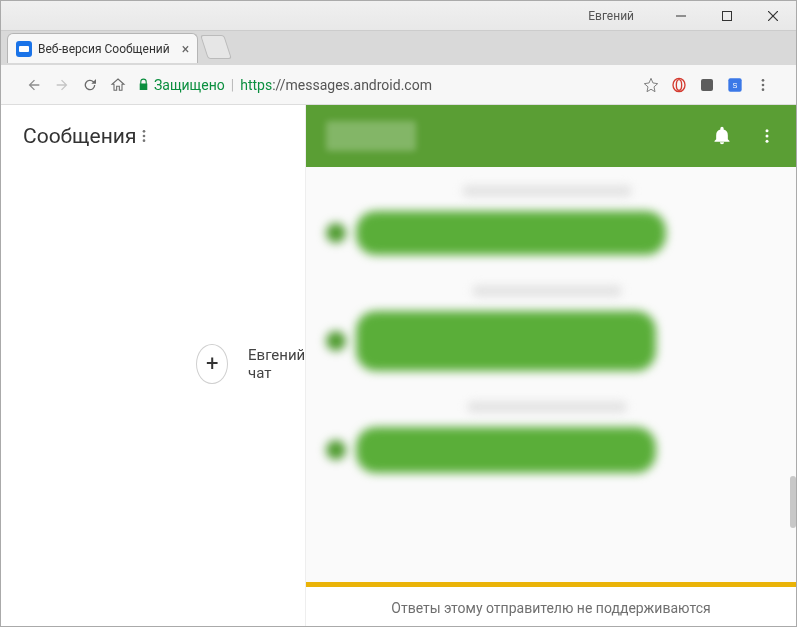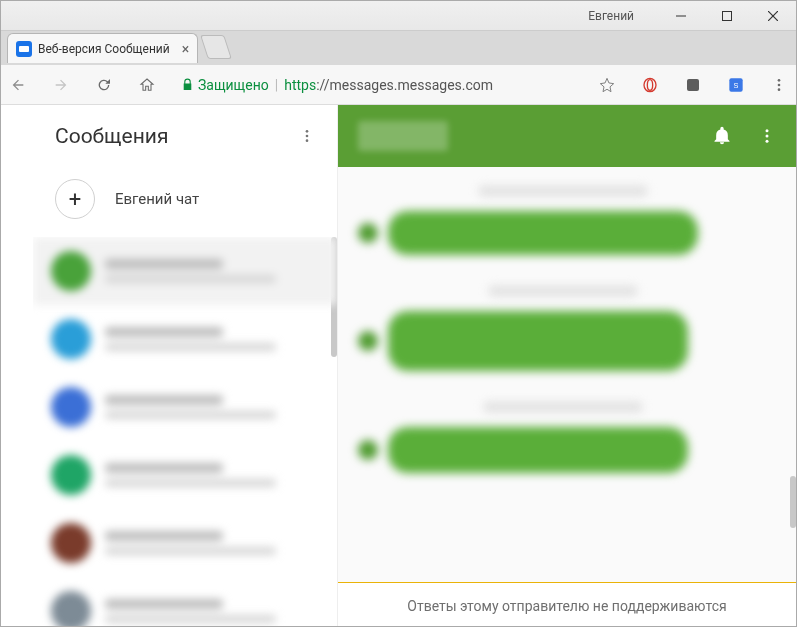--- a/index.html
+++ b/index.html
@@ -13,32 +13,32 @@
 
   
   .tabstrip { height: 34px; background: #d9d9d9; display: flex; align-items: center; padding-left: 6px; }
   .tab { height: 30px; background: #f7f7f7; border: 1px solid #b5b5b5; border-bottom: none; border-top-left-radius: 6px; border-top-right-radius: 6px; display: flex; align-items: center; padding: 0 8px; font-size: 12px; color: #333; gap: 6px; max-width: 200px; position: relative; }
   .tab .favicon { width: 16px; height: 16px; border-radius: 3px; background: #1a73e8; display: flex; align-items: center; justify-content: center; }
   .tab .favicon::after { content: ""; width: 10px; height: 6px; background: #fff; border-radius: 1px; }
   .tab-close { margin-left: 6px; color: #666; cursor: pointer; font-size: 14px; line-height: 1; }
   .newtab { width: 24px; height: 24px; margin: 0 0 3px 6px; border: 1px solid #bbb; background: #e6e6e6; border-radius: 3px; transform: skewX(18deg); }
 
   
-  .toolbar { height: 40px; background: #f7f7f7; display: flex; align-items: center; padding: 0 8px; gap: 25px; border-bottom: 1px solid #ddd; }
+  .toolbar { height: 40px; background: #f7f7f7; display: flex; align-items: center; padding: 0 24px; gap: 10px; border-bottom: 1px solid #ddd; }
   .nav-ico { width: 18px; height: 18px; color: #6b6b6b; display: flex; align-items: center; justify-content: center; }
   .addr { flex: 1; display: flex; align-items: center; gap: 6px; font-size: 14px; color: #333; }
   .lock { color: #0b8f3f; display: flex; align-items: center; gap: 4px; }
   .sep { color: #bbb; }
   .url-scheme { color: #0b8f3f; }
   .url-rest { color: #555; }
   .ext-ico { width: 18px; height: 18px; display:flex; align-items:center; justify-content:center; }
 
   
   .app { display: flex; height: calc(627px - 30px - 34px - 40px); }
-  .sidebar { width: 305px; border-right: 1px solid #eee; display: flex; flex-direction: column; position: relative; margin-left: 32px; }
+  .sidebar { width: 305px; border-right: 1px solid #eee; display: flex; position: relative; }
   .sb-header { height: 62px; display: flex; align-items: center; justify-content: space-between; padding: 0 22px 0 22px; }
   .sb-title { font-size: 21px; color: #333; }
   .sb-menu { color: #757575; }
   .newchat { display: flex; align-items: center; gap: 20px; padding: 12px 22px 18px 22px; cursor: pointer; }
   .newchat-plus { width: 40px; height: 40px; border-radius: 50%; border: 1px solid #d0d0d0; display: flex; align-items: center; justify-content: center; color: #333; font-size: 22px; }
   .newchat-label { font-size: 15px; color: #444; }
   .convlist { flex: 1; overflow: hidden; position: relative; }
   .conv { height: 68px; display: flex; align-items: center; padding: 0 18px; gap: 14px; filter: blur(4px); }
   .conv.selected { background: #f2f2f2; filter: blur(4px); }
   .avatar { width: 40px; height: 40px; border-radius: 50%; }
@@ -57,21 +57,21 @@
   .day-divider { height: 12px; width: 170px; margin: 8px auto 10px auto; background: #e4e4e4; border-radius: 6px; filter: blur(4px); }
   .msg-row { display: flex; align-items: center; gap: 10px; margin: 14px 0 30px 0; filter: blur(5px); }
   .msg-avatar { width: 20px; height: 20px; border-radius: 50%; background: #4e9a2e; }
   .bubble { background: #5aae39; border-radius: 20px; }
   .bubble.b1 { width: 310px; height: 44px; }
   .bubble.b2 { width: 300px; height: 60px; }
   .bubble.b3 { width: 300px; height: 46px; }
   .day-divider.d2 { width: 150px; }
   .day-divider.d3 { width: 160px; }
 
-  .footer-note { height: 46px; display: flex; align-items: center; justify-content: center; font-size: 14px; color: #6f6f6f; border-top: 1px solid #eab308; background: #fff; }
+  .footer-note { height: 46px; display: flex; align-items: center; justify-content: center; font-size: 14px; color: #6f6f6f; border-top: 5px solid #eab308; background: #fff; }
   .main-scrollthumb { position: absolute; right: 0; bottom: 54px; width: 6px; height: 52px; background: #c8c8c8; border-radius: 3px; }
 
   svg { display: block; }
 </style>
 </head>
 <body>
 
 <div class="win-titlebar">
   <span class="win-user">Евгений</span>
   <div class="win-btn">
@@ -124,21 +124,21 @@
   </span>
   <div class="addr">
     <span class="lock">
       <svg width="13" height="13" viewBox="0 0 24 24">
           <path d="M6 10V7a6 6 0 1 1 12 0v3h1v12H5V10h1zm2 0h8V7a4 4 0 1 0-8 0v3z" fill="#0b8f3f"></path>
         </svg>
       <span>Защищено</span>
     </span>
     <span class="sep">|</span>
     <span>
-      <span class="url-scheme">https</span><span class="url-rest">://messages.messages.com</span>
+      <span class="url-scheme">https</span><span class="url-rest">://messages.android.com</span>
     </span>
   </div>
   <span class="ext-ico">
     <svg width="16" height="16" viewBox="0 0 24 24">
         <path d="M12 2l2.9 6.9L22 10l-5.5 4.8L18 22l-6-3.6L6 22l1.5-7.2L2 10l7.1-1.1z" fill="none" stroke="#777" stroke-width="1.4"></path>
       </svg>
   </span>
   <span class="ext-ico">
     <svg width="16" height="16" viewBox="0 0 24 24">
         <ellipse cx="12" cy="12" rx="9" ry="10" fill="none" stroke="#d43a2f" stroke-width="2"></ellipse>

